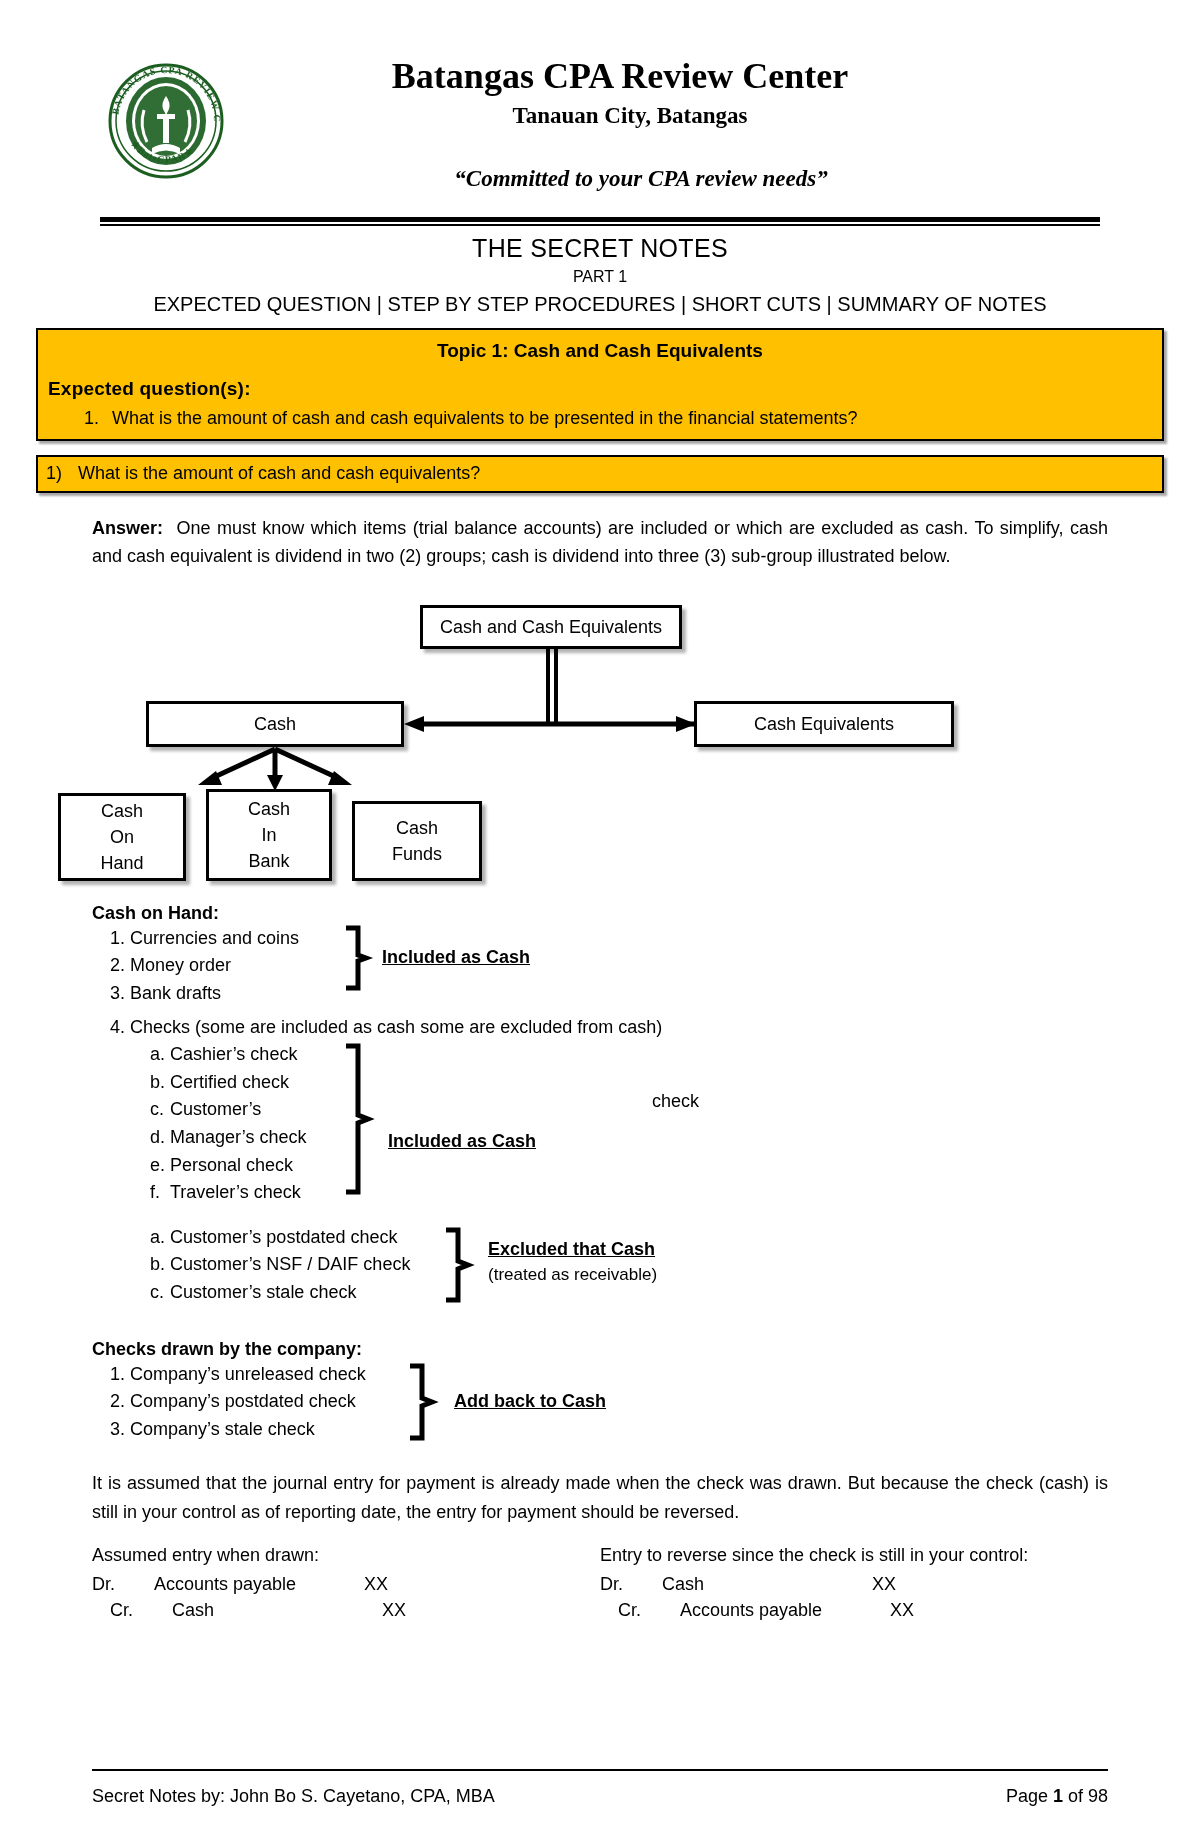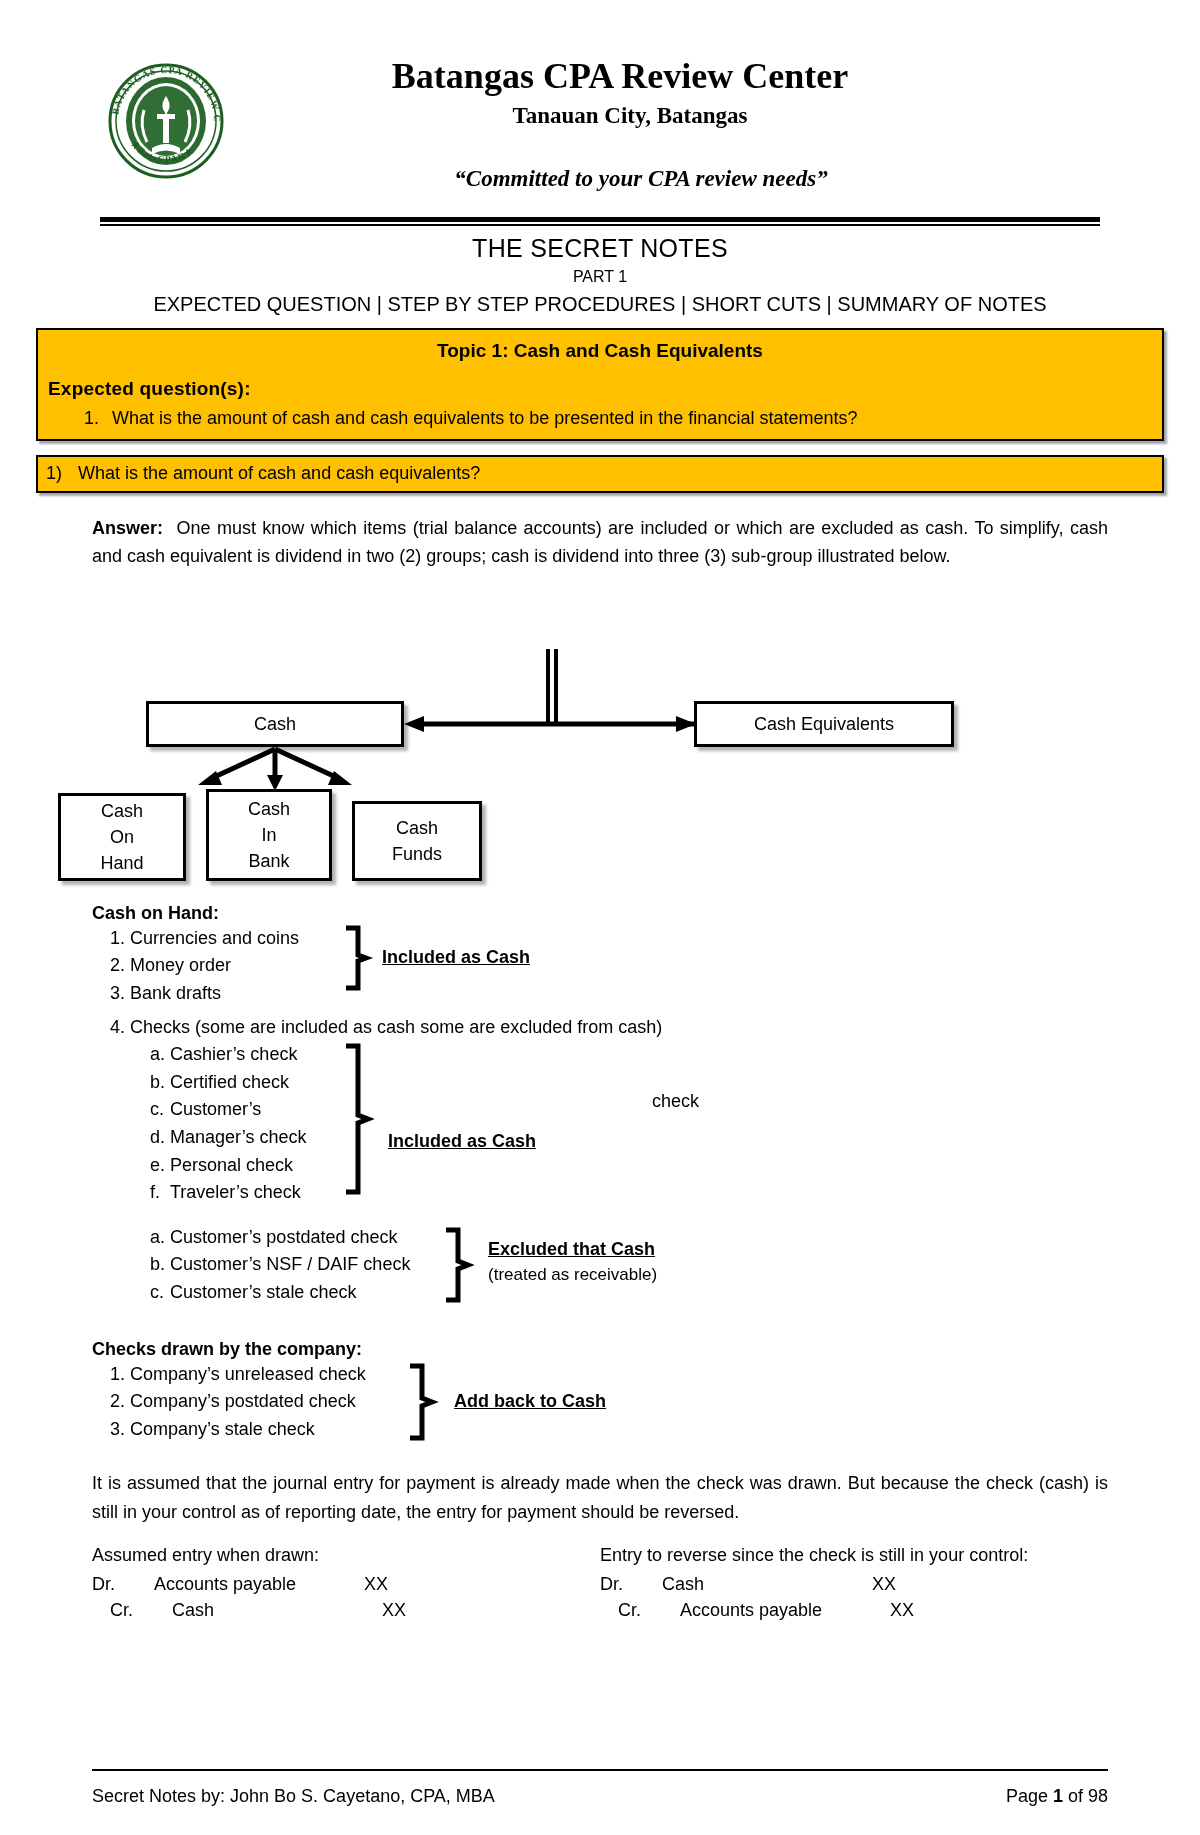--- a/index.html
+++ b/index.html
@@ -326,20 +326,23 @@
       <polygon points="696,129 676,121 676,137" fill="#000"></polygon>
 
       <line x1="275" y1="154" x2="210" y2="184" stroke="#000" stroke-width="5"></line>
       <polygon points="198,190 216,176 222,190" fill="#000"></polygon>
       <line x1="275" y1="154" x2="340" y2="184" stroke="#000" stroke-width="5"></line>
       <polygon points="352,190 334,176 328,190" fill="#000"></polygon>
       <line x1="275" y1="154" x2="275" y2="186" stroke="#000" stroke-width="5"></line>
       <polygon points="275,196 267,180 283,180" fill="#000"></polygon>
     </svg>
 
+    <div class="node n-cce">
+      <span>Cash and Cash Equivalents</span>
+    </div>
     <div class="node n-cash">
       <span>Cash</span>
     </div>
     <div class="node n-ce">
       <span>Cash Equivalents</span>
     </div>
     <div class="node n-coh">
       <span>
         <span>Cash</span><br>
         <span>On</span><br>

